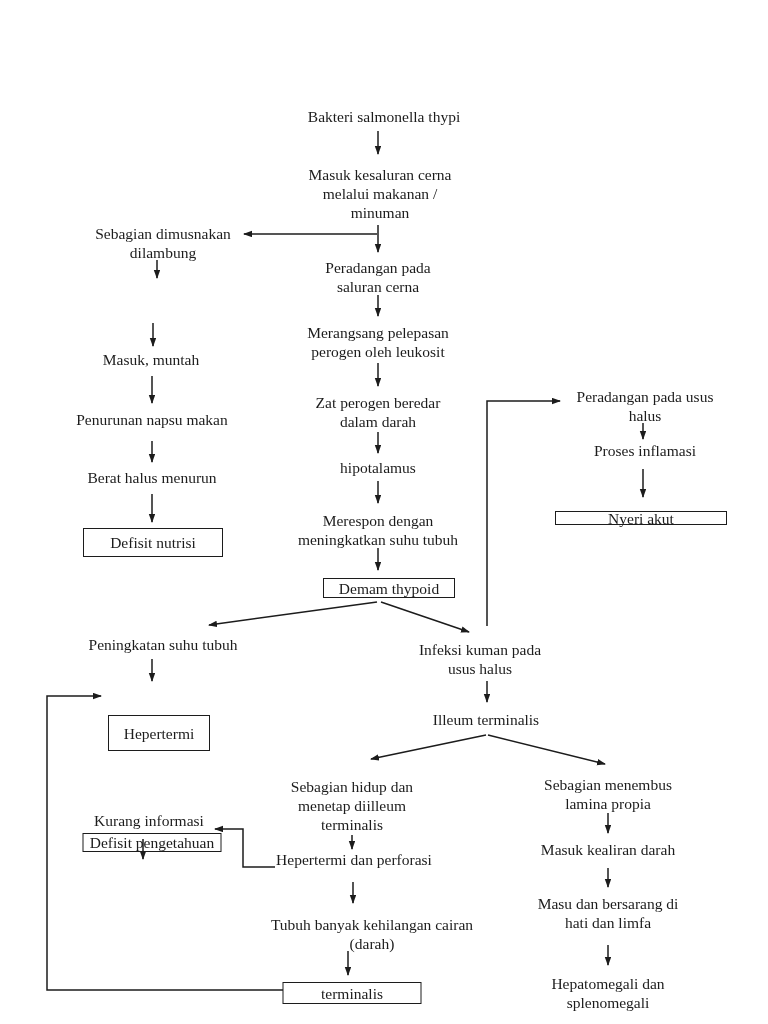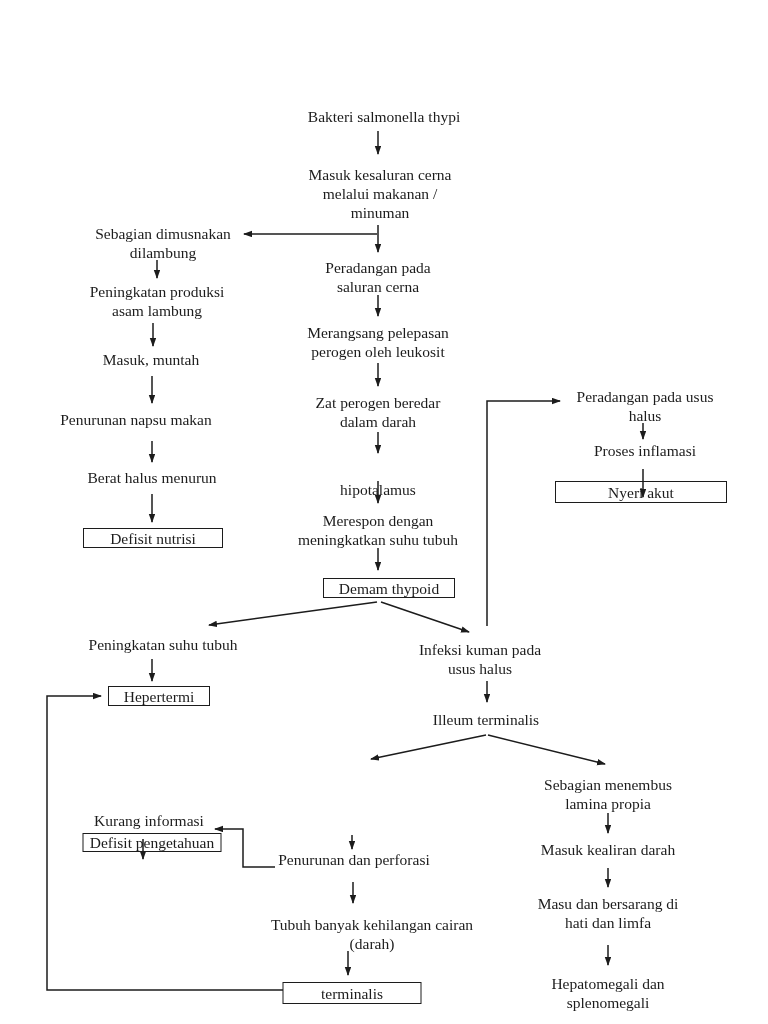--- a/index.html
+++ b/index.html
@@ -76,39 +76,39 @@
     <line x1="608" y1="772" x2="608" y2="792" marker-end="url(#ah)"></line>
     <line x1="608" y1="827" x2="608" y2="846" marker-end="url(#ah)"></line>
     <line x1="608" y1="904" x2="608" y2="924" marker-end="url(#ah)"></line>
     <polyline points="487,585 487,360 560,360" marker-end="url(#ah)"></polyline>
     <polyline points="283,949 47,949 47,655 101,655" marker-end="url(#ah)"></polyline>
   </svg>
 
   <div class="node" style="left:384px; top:66px">Bakteri salmonella thypi</div>
   <div class="node" style="left:380px; top:124px">Masuk kesaluran cerna<br>melalui makanan /<br>minuman</div>
   <div class="node" style="left:163px; top:183px">Sebagian dimusnakan<br>dilambung</div>
-  <div class="node" style="left:157px; top:241px">Peningkatan produksi<br>asam lambung</div>
   <div class="node" style="left:151px; top:309px">Masuk, muntah</div>
-  <div class="node" style="left:136px; top:369px">Penurunan napsu makan</div>
+  <div class="node" style="left:152px; top:369px">Penurunan napsu makan</div>
   <div class="node" style="left:152px; top:427px">Berat halus menurun</div>
-  <div class="node box" style="left:153px; top:487px; width:140px; height:20px">Defisit nutrisi</div>
+  <div class="node box" style="left:153px; top:487px; width:140px; height:29px">Defisit nutrisi</div>
   <div class="node" style="left:378px; top:217px">Peradangan pada<br>saluran cerna</div>
   <div class="node" style="left:378px; top:282px">Merangsang pelepasan<br>perogen oleh leukosit</div>
   <div class="node" style="left:378px; top:352px">Zat perogen beredar<br>dalam darah</div>
-  <div class="node" style="left:378px; top:439px">hipotalamus</div>
+  <div class="node" style="left:378px; top:417px">hipotalamus</div>
   <div class="node" style="left:378px; top:470px">Merespon dengan<br>meningkatkan suhu tubuh</div>
   <div class="node box bold" style="left:389px; top:537px; width:132px; height:20px">Demam thypoid</div>
   <div class="node" style="left:645px; top:346px">Peradangan pada usus<br>halus</div>
   <div class="node" style="left:645px; top:400px">Proses inflamasi</div>
-  <div class="node box" style="left:641px; top:440px; width:172px; height:22px">Nyeri akut</div>
+  <div class="node box" style="left:641px; top:470px; width:172px; height:14px">Nyeri akut</div>
   <div class="node" style="left:163px; top:594px">Peningkatan suhu tubuh</div>
-  <div class="node box" style="left:159px; top:645px; width:102px; height:20px">Hepertermi</div>
+  <div class="node box" style="left:159px; top:674px; width:102px; height:36px">Hepertermi</div>
   <div class="node" style="left:480px; top:599px">Infeksi kuman pada<br>usus halus</div>
   <div class="node" style="left:486px; top:669px">Illeum terminalis</div>
-  <div class="node" style="left:354px; top:809px">Penurunan dan perforasi</div>
+  <div class="node" style="left:352px; top:736px">Sebagian hidup dan<br>menetap diilleum<br>terminalis</div>
+  <div class="node" style="left:354px; top:809px">Hepertermi dan perforasi</div>
   <div class="node" style="left:149px; top:770px">Kurang informasi</div>
   <div class="node box" style="left:152px; top:792px; width:139px; height:19px">Defisit pengetahuan</div>
   <div class="node" style="left:372px; top:874px">Tubuh banyak kehilangan cairan<br>(darah)</div>
   <div class="node box" style="left:352px; top:941px; width:139px; height:22px">terminalis</div>
   <div class="node" style="left:608px; top:734px">Sebagian menembus<br>lamina propia</div>
   <div class="node" style="left:608px; top:799px">Masuk kealiran darah</div>
   <div class="node" style="left:608px; top:853px">Masu dan bersarang di<br>hati dan limfa</div>
   <div class="node" style="left:608px; top:933px">Hepatomegali dan<br>splenomegali</div>
 
 </div>

